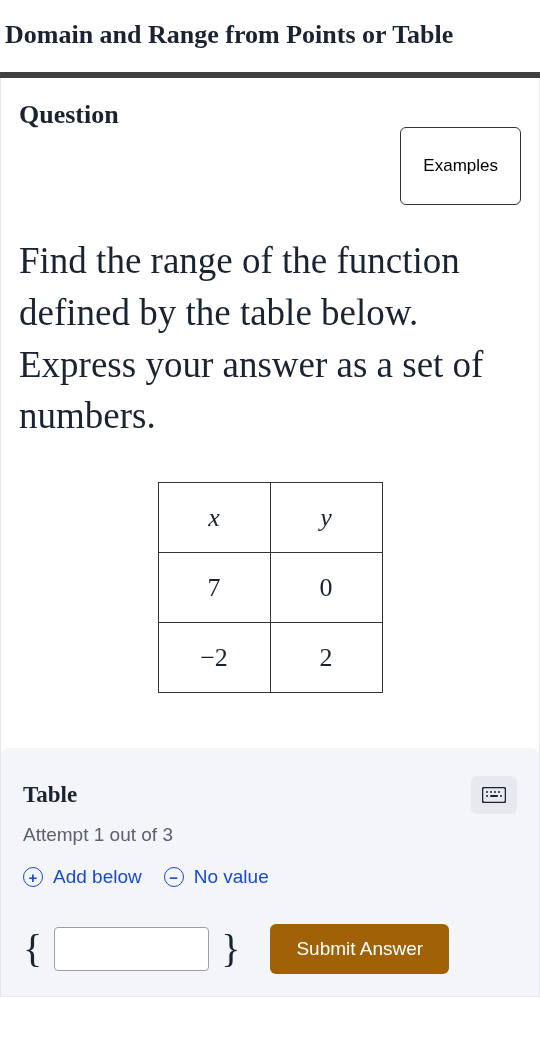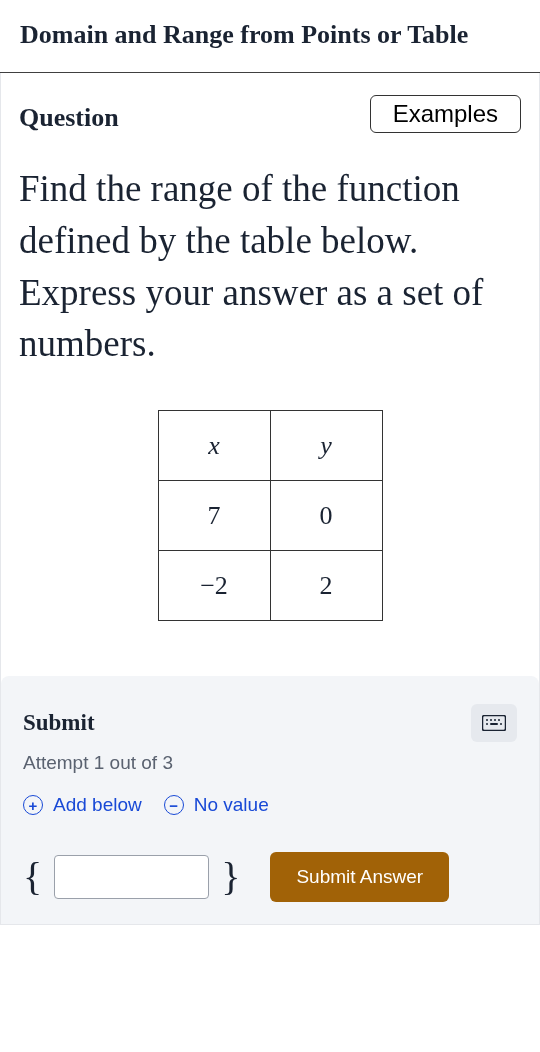--- a/index.html
+++ b/index.html
@@ -3,54 +3,55 @@
 <meta charset="utf-8">
 <style>
   * { box-sizing: border-box; margin: 0; padding: 0; }
   body {
     font-family: Georgia, 'Times New Roman', serif;
     background: #fff;
     width: 540px;
     color: #1a2332;
   }
   .topic-header {
-    padding: 20px 20px 22px;
-    border-bottom: 1px solid #404040;
+    padding: 20px 5px 22px;
+    border-bottom: 6px solid #404040;
   }
   .topic-title {
     font-size: 26px;
     font-weight: bold;
     color: #1a2332;
     white-space: nowrap;
     overflow: hidden;
   }
   .content {
     border: 1px solid #e5e7eb;
     border-top: none;
     margin: 0;
     padding: 22px 18px 0;
   }
   .question-row {
     display: flex;
     justify-content: space-between;
-    align-items: flex-end;
+    align-items: flex-start;
     margin-bottom: 30px;
   }
   .question-label {
     font-size: 26px;
     font-weight: bold;
   }
   .examples-btn {
     font-family: -apple-system, BlinkMacSystemFont, 'Segoe UI', Arial, sans-serif;
-    font-size: 24px;
-    padding: 4px 22px;
+    font-size: 17px;
+    padding: 28px 22px;
     border: 1.5px solid #333;
     border-radius: 6px;
     background: #fff;
     cursor: pointer;
+    margin-top: 27px;
   }
   .prompt {
     font-size: 37px;
     line-height: 1.4;
     margin-bottom: 40px;
   }
   .data-table {
     border-collapse: collapse;
     margin: 0 auto 55px;
   }
@@ -189,21 +190,21 @@
     </tr>
     <tr>
       <td>−2</td>
       <td>2</td>
     </tr>
   </tbody>
     </table>
 
   <div class="answer-panel">
     <div class="answer-header">
-      <div class="answer-title">Submit</div>
+      <div class="answer-title">Table</div>
       <button class="keyboard-btn">
         <svg width="24" height="16" viewBox="0 0 24 16">
           <rect x="0.5" y="0.5" width="23" height="15" rx="2" fill="none" stroke="#1a2332" stroke-width="1.5"></rect>
           <circle cx="5" cy="5" r="1" fill="#1a2332"></circle>
             <circle cx="9" cy="5" r="1" fill="#1a2332"></circle>
           <circle cx="13" cy="5" r="1" fill="#1a2332"></circle>
             <circle cx="17" cy="5" r="1" fill="#1a2332"></circle>
           <circle cx="5" cy="9" r="1" fill="#1a2332"></circle>
             <circle cx="19" cy="9" r="1" fill="#1a2332"></circle>
           <rect x="8" y="8" width="8" height="2" rx="1" fill="#1a2332"></rect>

